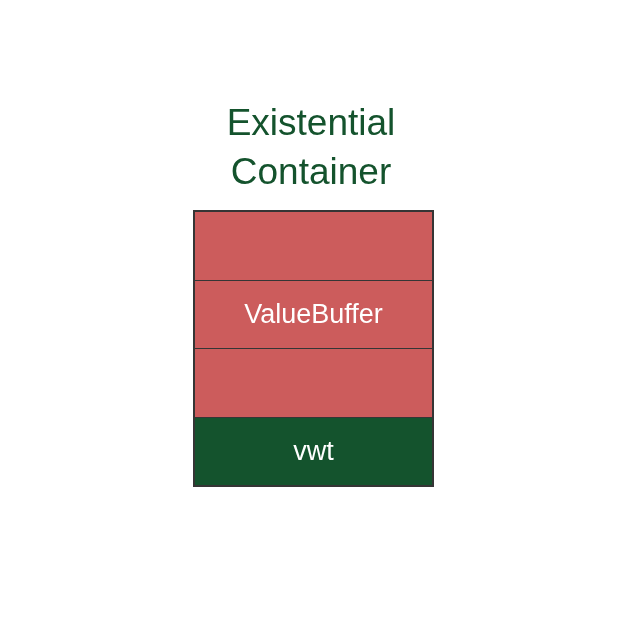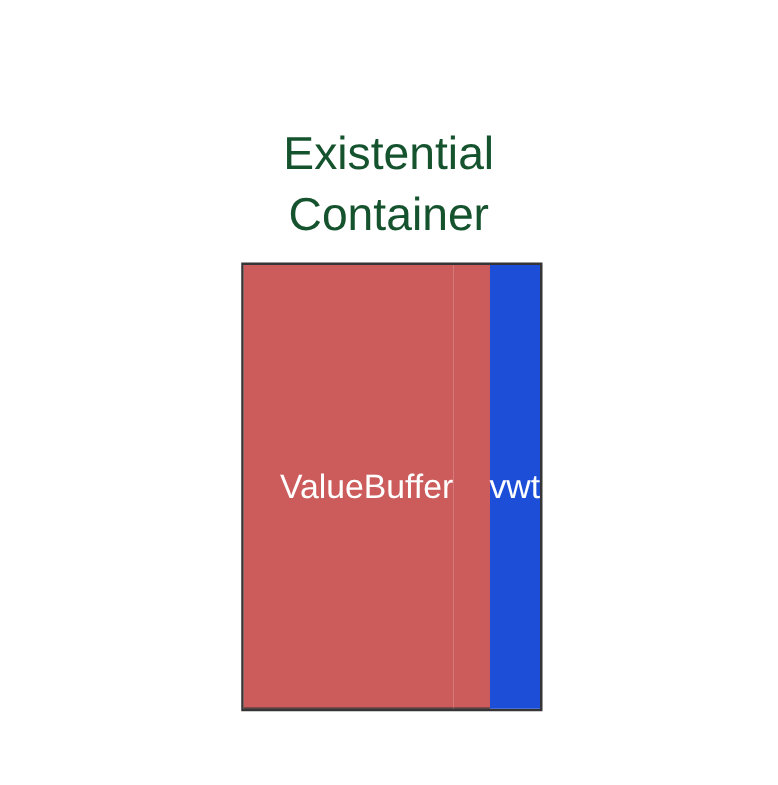--- a/index.html
+++ b/index.html
@@ -35,24 +35,25 @@
     white-space: pre-line;
     user-select: none;
   }
 
   
   .stack-box {
     position: absolute;
     left: 193px;
     top: 210px;
     width: 241px;
-    height: 359px;
+    height: 277px;
     box-sizing: border-box;
     border: 2px solid #353535;
     display: flex;
+    flex-direction: column;
     background: #ffffff;
   }
 
   .stack-row {
     flex: 1 1 0;
     position: relative;
     display: flex;
     align-items: center;
     justify-content: center;
     box-sizing: border-box;
@@ -88,20 +89,20 @@
     </div>
 
     <div class="stack-row" style="background-color: rgb(204, 92, 92);">
       <span class="row-label" style="color: rgb(255, 255, 255);">ValueBuffer</span>
     </div>
 
     <div class="stack-row" style="background-color: rgb(204, 92, 92);">
       <span class="row-label" style="color: rgb(255, 255, 255);"></span>
     </div>
 
-    <div class="stack-row" style="background-color: #1d4ed8;">
+    <div class="stack-row" style="background-color: #14532d;">
       <span class="row-label" style="color: rgb(255, 255, 255);">vwt</span>
     </div>
 
 
   </div>
 
 </div>
 
 </body></html>

